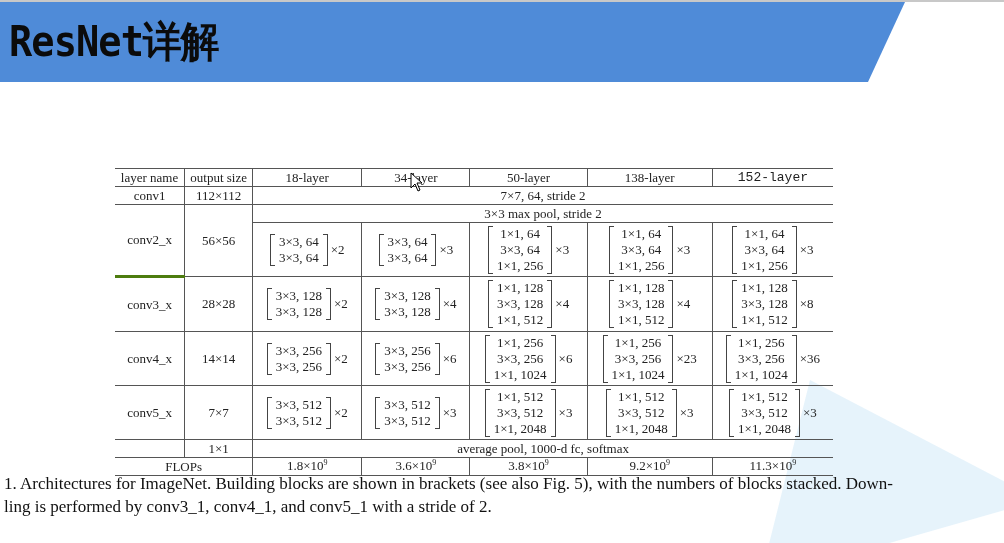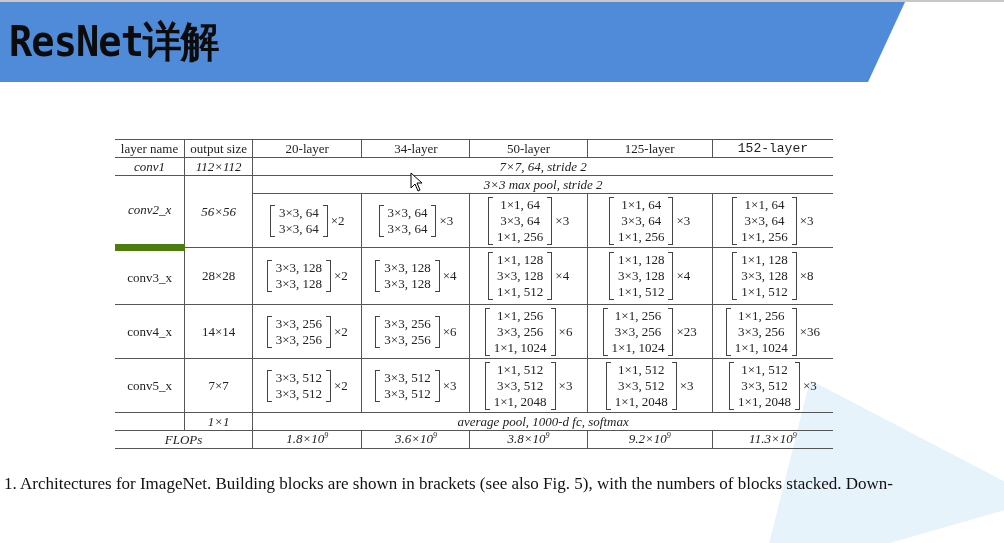--- a/index.html
+++ b/index.html
@@ -1,27 +1,27 @@
 <!DOCTYPE html>
 <html><head>
 <meta charset="utf-8">
 <style>
   html, body { margin:0; padding:0; }
   body { width:1004px; height:543px; position:relative; overflow:hidden; background:#ffffff; font-family:"Liberation Serif", serif; }
   .topline { position:absolute; left:0; top:0; width:1004px; height:2px; background:#c8c8c8; }
   .banner { position:absolute; left:0; top:2px; width:905px; height:80px; background:#4f8bd8; clip-path: polygon(0 0, 905px 0, 868px 80px, 0 80px); }
   .title { position:absolute; left:9px; top:14px; font-family:"DejaVu Sans Mono", monospace; font-weight:bold; font-size:42px; color:#0b0b0b; letter-spacing:-1px; transform:scaleX(0.92); transform-origin:left; }
   .deco { position:absolute; left:760px; top:380px; width:320px; height:200px; background:#e3f2fb; clip-path: polygon(50px 0, 280px 120px, 0 200px); opacity:0.9; }
-  .tablewrap { position:absolute; left:115px; top:139px; width:718px; }
+  .tablewrap { position:absolute; left:115px; top:168px; width:718px; }
   table { border-collapse:collapse; width:718px; font-size:13px; color:#222; }
   td { border-top:1px solid #555; border-bottom:1px solid #555; border-left:1px solid #555; border-right:1px solid #555; text-align:center; padding:0; vertical-align:middle; }
   tr td:first-child { border-left:none; }
   tr td:last-child { border-right:none; }
   .hdr td { height:17px; }
-  .r1 td { height:17px;font-style:italic; }
+  .r1 td { height:17px; }
   .blk td { height:53px; }
   .c-name { width:69px; }
   .c-out { width:67px;margin-left:32px; }
   .c18 { width:108px; }
   .c34 { width:107px; }
   .c50 { width:116px; }
   .c101 { width:124px; }
   .c152 { width:120px;font-family:Liberation Mono, monospace; }
   .blk-wrap { display:inline-flex; align-items:center; justify-content:center; }
   .bracket { display:inline-flex; flex-direction:column; line-height:16px; padding:0 8px; border-left:1.5px solid #444; border-right:1.5px solid #444; position:relative; }
@@ -40,33 +40,33 @@
 <div class="banner"></div>
 <div class="title">ResNet详解</div>
 <div class="deco"></div>
 
 <div class="tablewrap">
 <table>
   <tbody>
         <tr class="hdr">
     <td class="c-name">layer name</td>
     <td class="c-out">output size</td>
-    <td class="c18">20-layer</td>
+    <td class="c18">18-layer</td>
     <td class="c34">34-layer</td>
     <td class="c50">50-layer</td>
-    <td class="c101">125-layer</td>
+    <td class="c101">138-layer</td>
     <td class="c152">152-layer</td>
   </tr>
   <tr class="r1">
     <td>conv1</td>
     <td>112×112</td>
     <td colspan="5">7×7, 64, stride 2</td>
   </tr>
   <tr class="r1">
-    <td rowspan="2" style="border-bottom:7px solid #4d7c0f">conv2_x</td>
+    <td rowspan="2" style="border-bottom:3px solid #4d7c0f">conv2_x</td>
     <td rowspan="2">56×56</td>
     <td colspan="5">3×3 max pool, stride 2</td>
   </tr>
   <tr class="blk">
     <td><span class="blk-wrap">
               <span class="bracket">
                 <span>3×3, 64</span>
                 <span>3×3, 64</span>
               </span>
               <span class="mult">×2</span>
@@ -241,17 +241,18 @@
     <td><span>3.8×10</span><sup>9</sup></td>
     <td><span>9.2×10</span><sup>9</sup></td>
     <td><span>11.3×10</span><sup>9</sup></td>
   </tr>
 </tbody>
     </table>
 </div>
 
 <div class="cap">
   <div>1. Architectures for ImageNet. Building blocks are shown in brackets (see also Fig. 5), with the numbers of blocks stacked. Down-</div>
+  <div>ling is performed by conv3_1, conv4_1, and conv5_1 with a stride of 2.</div>
 </div>
 
 <svg class="cursor" viewBox="0 0 14 20">
   <path d="M1 1 L1 16 L5 12 L8 19 L10 18 L7 11 L12 11 Z" fill="#fff" stroke="#000" stroke-width="1"></path>
 </svg>
 
 </body></html>

